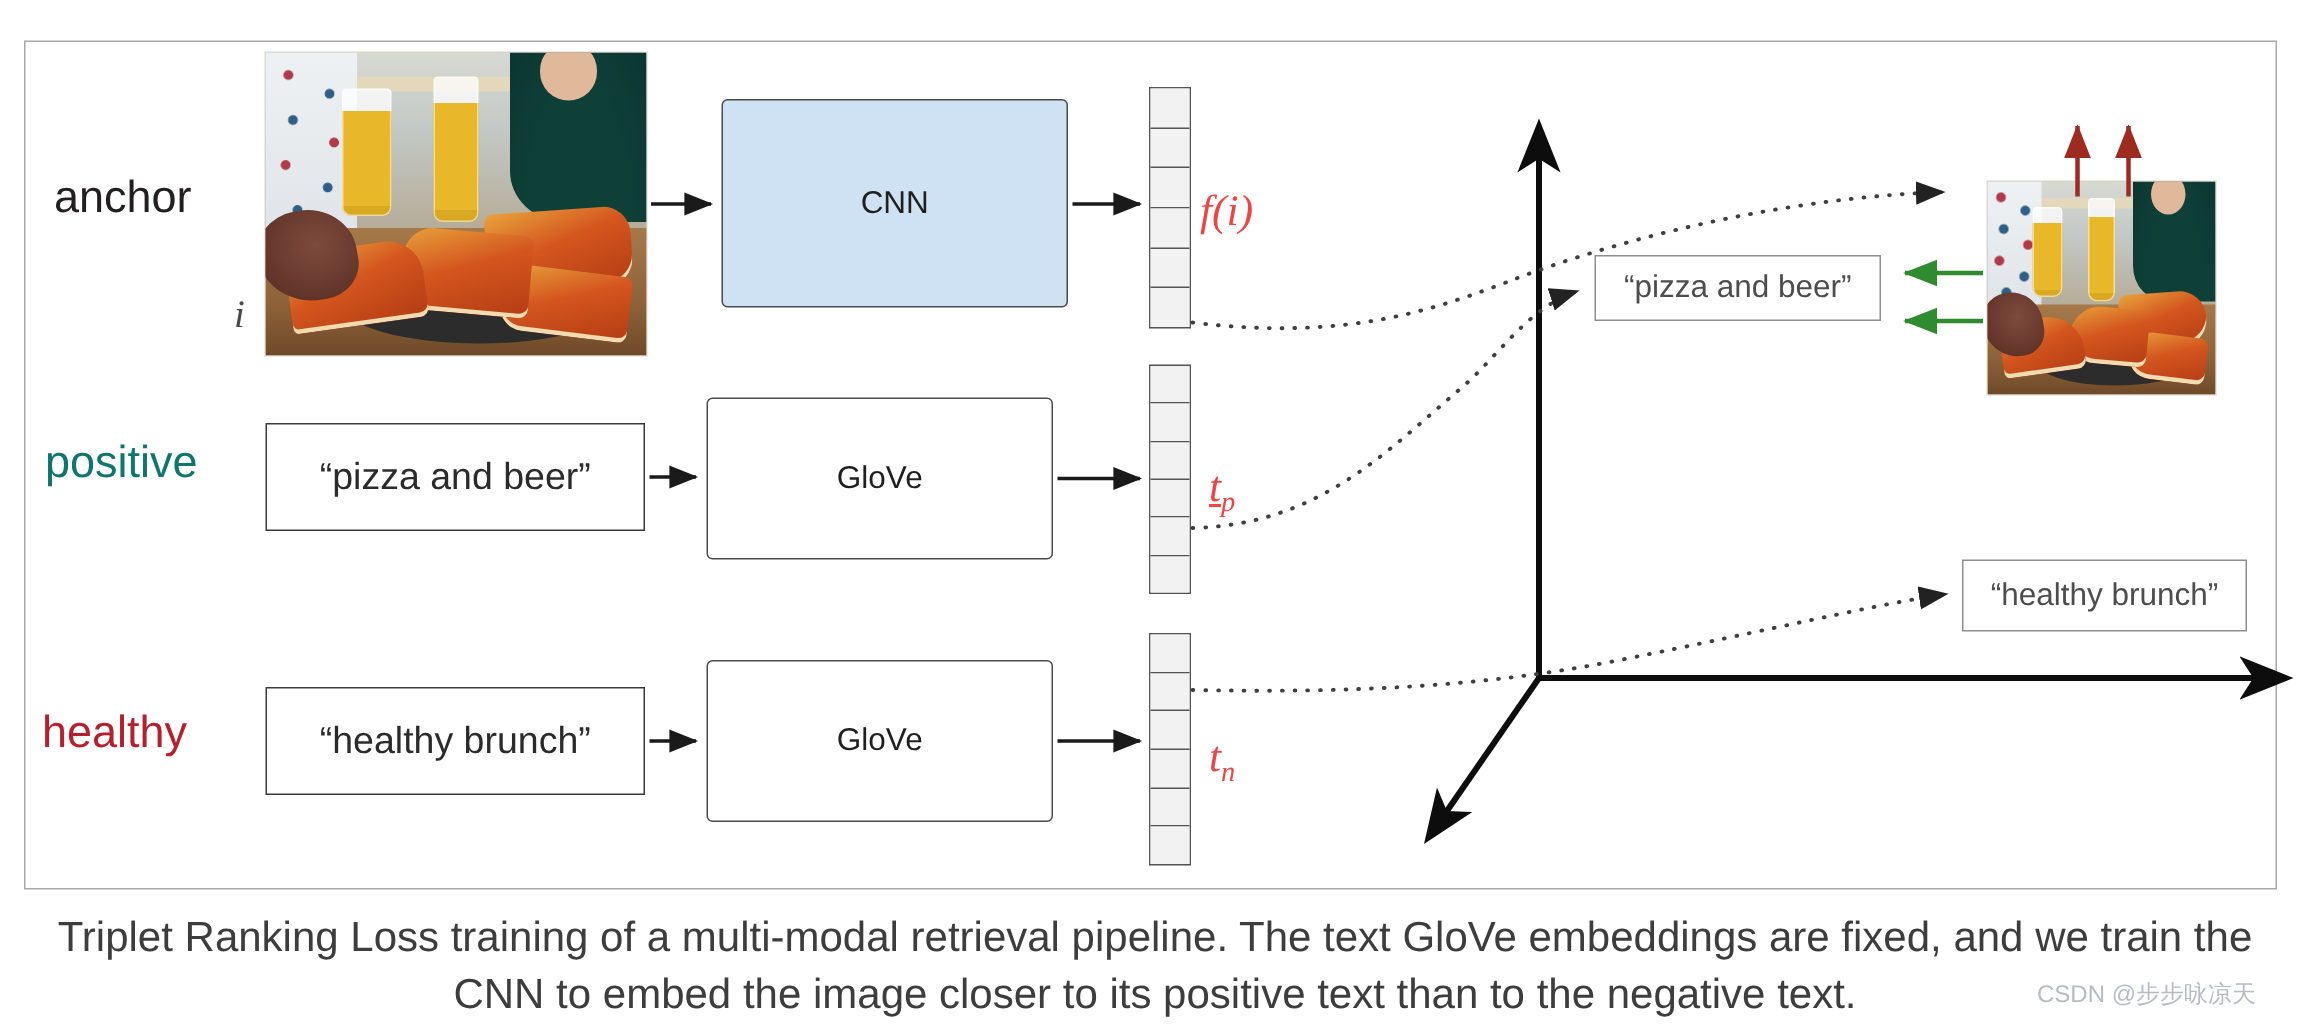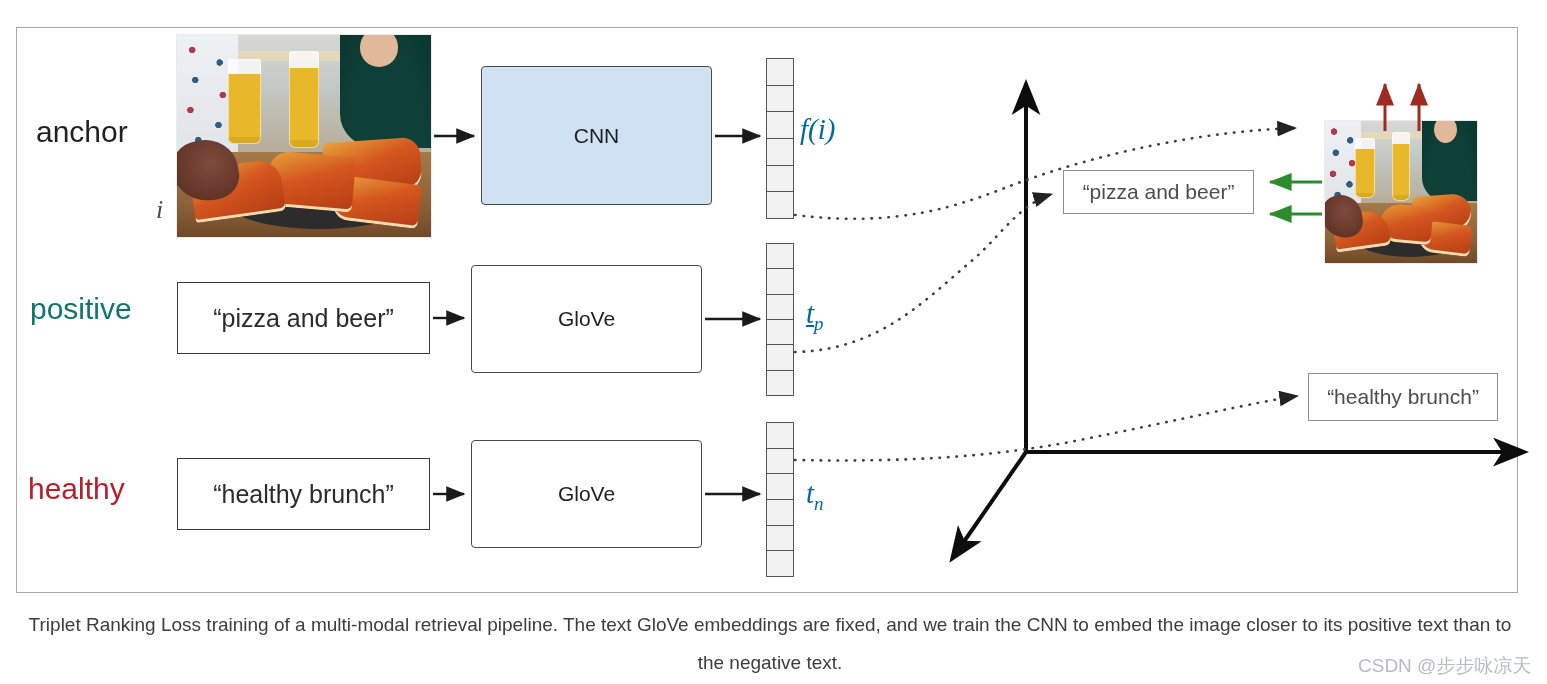--- a/index.html
+++ b/index.html
@@ -196,22 +196,23 @@
   .vec-f  { left: 766px; top: 58px;  height: 161px; }
   .vec-tp { left: 766px; top: 243px; height: 153px; }
   .vec-tn { left: 766px; top: 422px; height: 155px; }
 
   
   .vec-label {
     position: absolute;
     font-family: "Liberation Serif", serif;
     font-style: italic;
     font-size: 29px;
-    color: #0369a1;
+    color: #ef4444;
     white-space: nowrap;
+    margin-top: 12px;
   }
   .vec-label .sub {
     font-size: 19px;
     vertical-align: sub;
     font-style: italic;
   }
   .lbl-f  { left: 800px; top: 113px; }
   .lbl-tp { left: 806px; top: 297px; text-decoration: underline; }
   .lbl-tn { left: 806px; top: 477px; text-align: center; }
 
@@ -240,32 +241,32 @@
   .space-pizza  { left: 1063px; top: 170px; width: 191px; height: 44px; }
   .space-brunch { left: 1308px; top: 373px; width: 190px; height: 48px; }
 
   
   .caption {
     position: absolute;
     left: 20px;
     top: 606px;
     width: 1500px;
     text-align: center;
-    font-size: 19px;
+    font-size: 28px;
     line-height: 38px;
     color: #3d3d3d;
     font-family: "Liberation Sans", sans-serif;
   }
 
   
   .watermark {
     position: absolute;
     left: 1358px;
     top: 653px;
-    font-size: 19px;
+    font-size: 16px;
     color: #b7bcc4;
     white-space: nowrap;
     font-family: "Liberation Sans", sans-serif;
   }
 </style>
 </head>
 <body>
 
 <div id="root">
 

